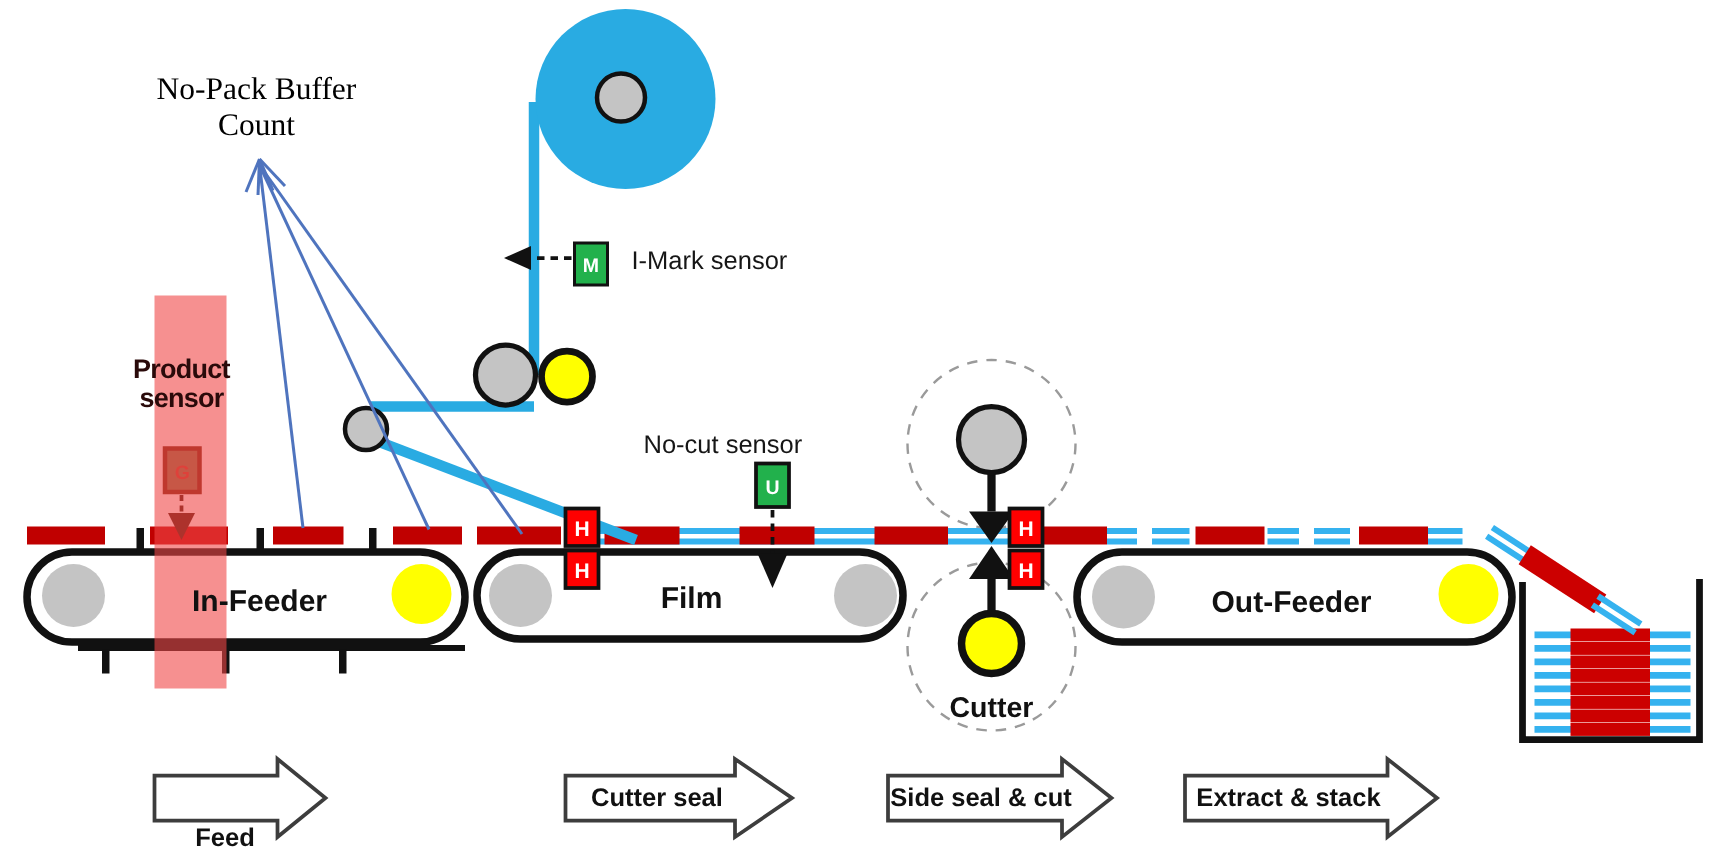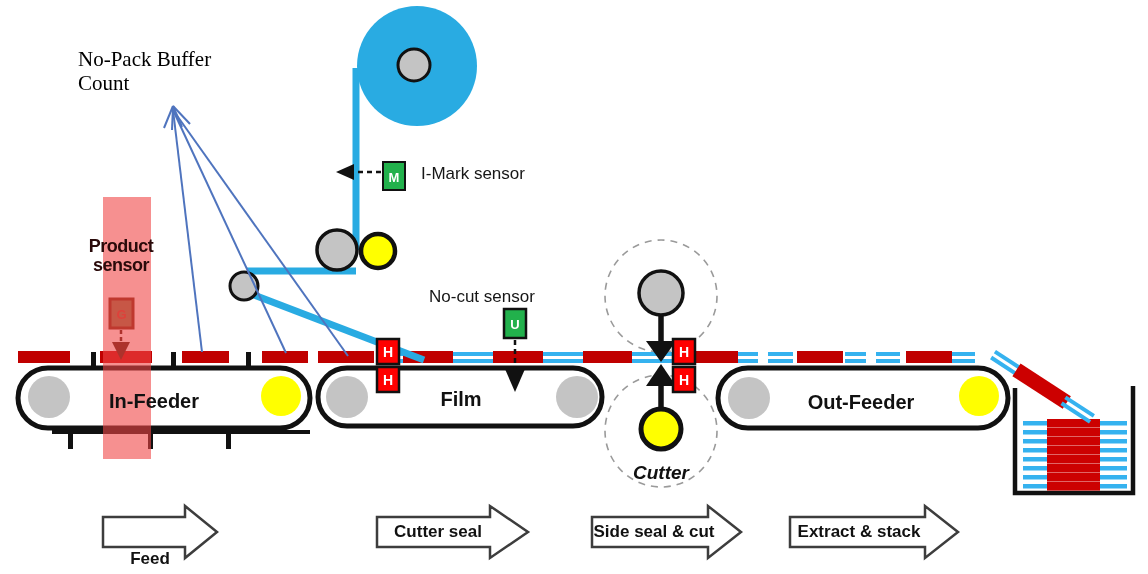--- a/index.html
+++ b/index.html
@@ -1,28 +1,28 @@
 <!DOCTYPE html>
 <html><head>
 <meta charset="utf-8">
 <style>
   html,body{margin:0;padding:0;background:#fff;}
   #canvas{position:relative;width:1148px;height:574px;background:#fff;overflow:hidden;
           font-family:"Liberation Sans",sans-serif;}
   #diagram-svg{position:absolute;left:0;top:0;}
   .lbl{position:absolute;white-space:nowrap;color:#111;}
   .lbl-serif{font-family:"Liberation Serif","DejaVu Serif",serif;}
-  #no-pack-label{left:78px;top:47px;width:186px;text-align:left;font-size:21px;line-height:24px;color:#000;}
+  #no-pack-label{left:78px;top:47px;width:186px;text-align:center;font-size:21px;line-height:24px;color:#000;}
   #product-sensor-label{left:62px;top:237px;width:118px;text-align:center;font-weight:bold;
                         font-size:18px;line-height:19px;color:#2a0a0a;letter-spacing:-0.5px;}
   #i-mark-label{left:421px;top:164px;font-size:17px;font-weight:500;color:#161616;}
   #no-cut-label{left:429px;top:287px;font-size:17px;font-weight:500;color:#161616;}
-  #cutter-label{left:661px;top:462px;transform:translateX(-50%);font-size:19px;font-weight:bold;font-style:italic;}
+  #cutter-label{left:661px;top:462px;transform:translateX(-50%);font-size:19px;font-weight:bold;}
   .belt-label{font-size:20px;font-weight:bold;transform:translateX(-50%);}
-  #belt-label-in{left:154px;top:390px;text-align:right;}
+  #belt-label-in{left:173px;top:390px;text-align:right;}
   #belt-label-film{left:461px;top:388px;}
   #belt-label-out{left:861px;top:391px;}
   .step-label{font-size:17px;font-weight:bold;transform:translate(-50%,-50%);}
   #step-feed{left:150px;top:532px;margin-top:27px;}
   #step-center{left:438px;top:532px;}
   #step-side{left:654px;top:532px;}
   #step-extract{left:859px;top:532px;}
 </style>
 </head>
 <body>

